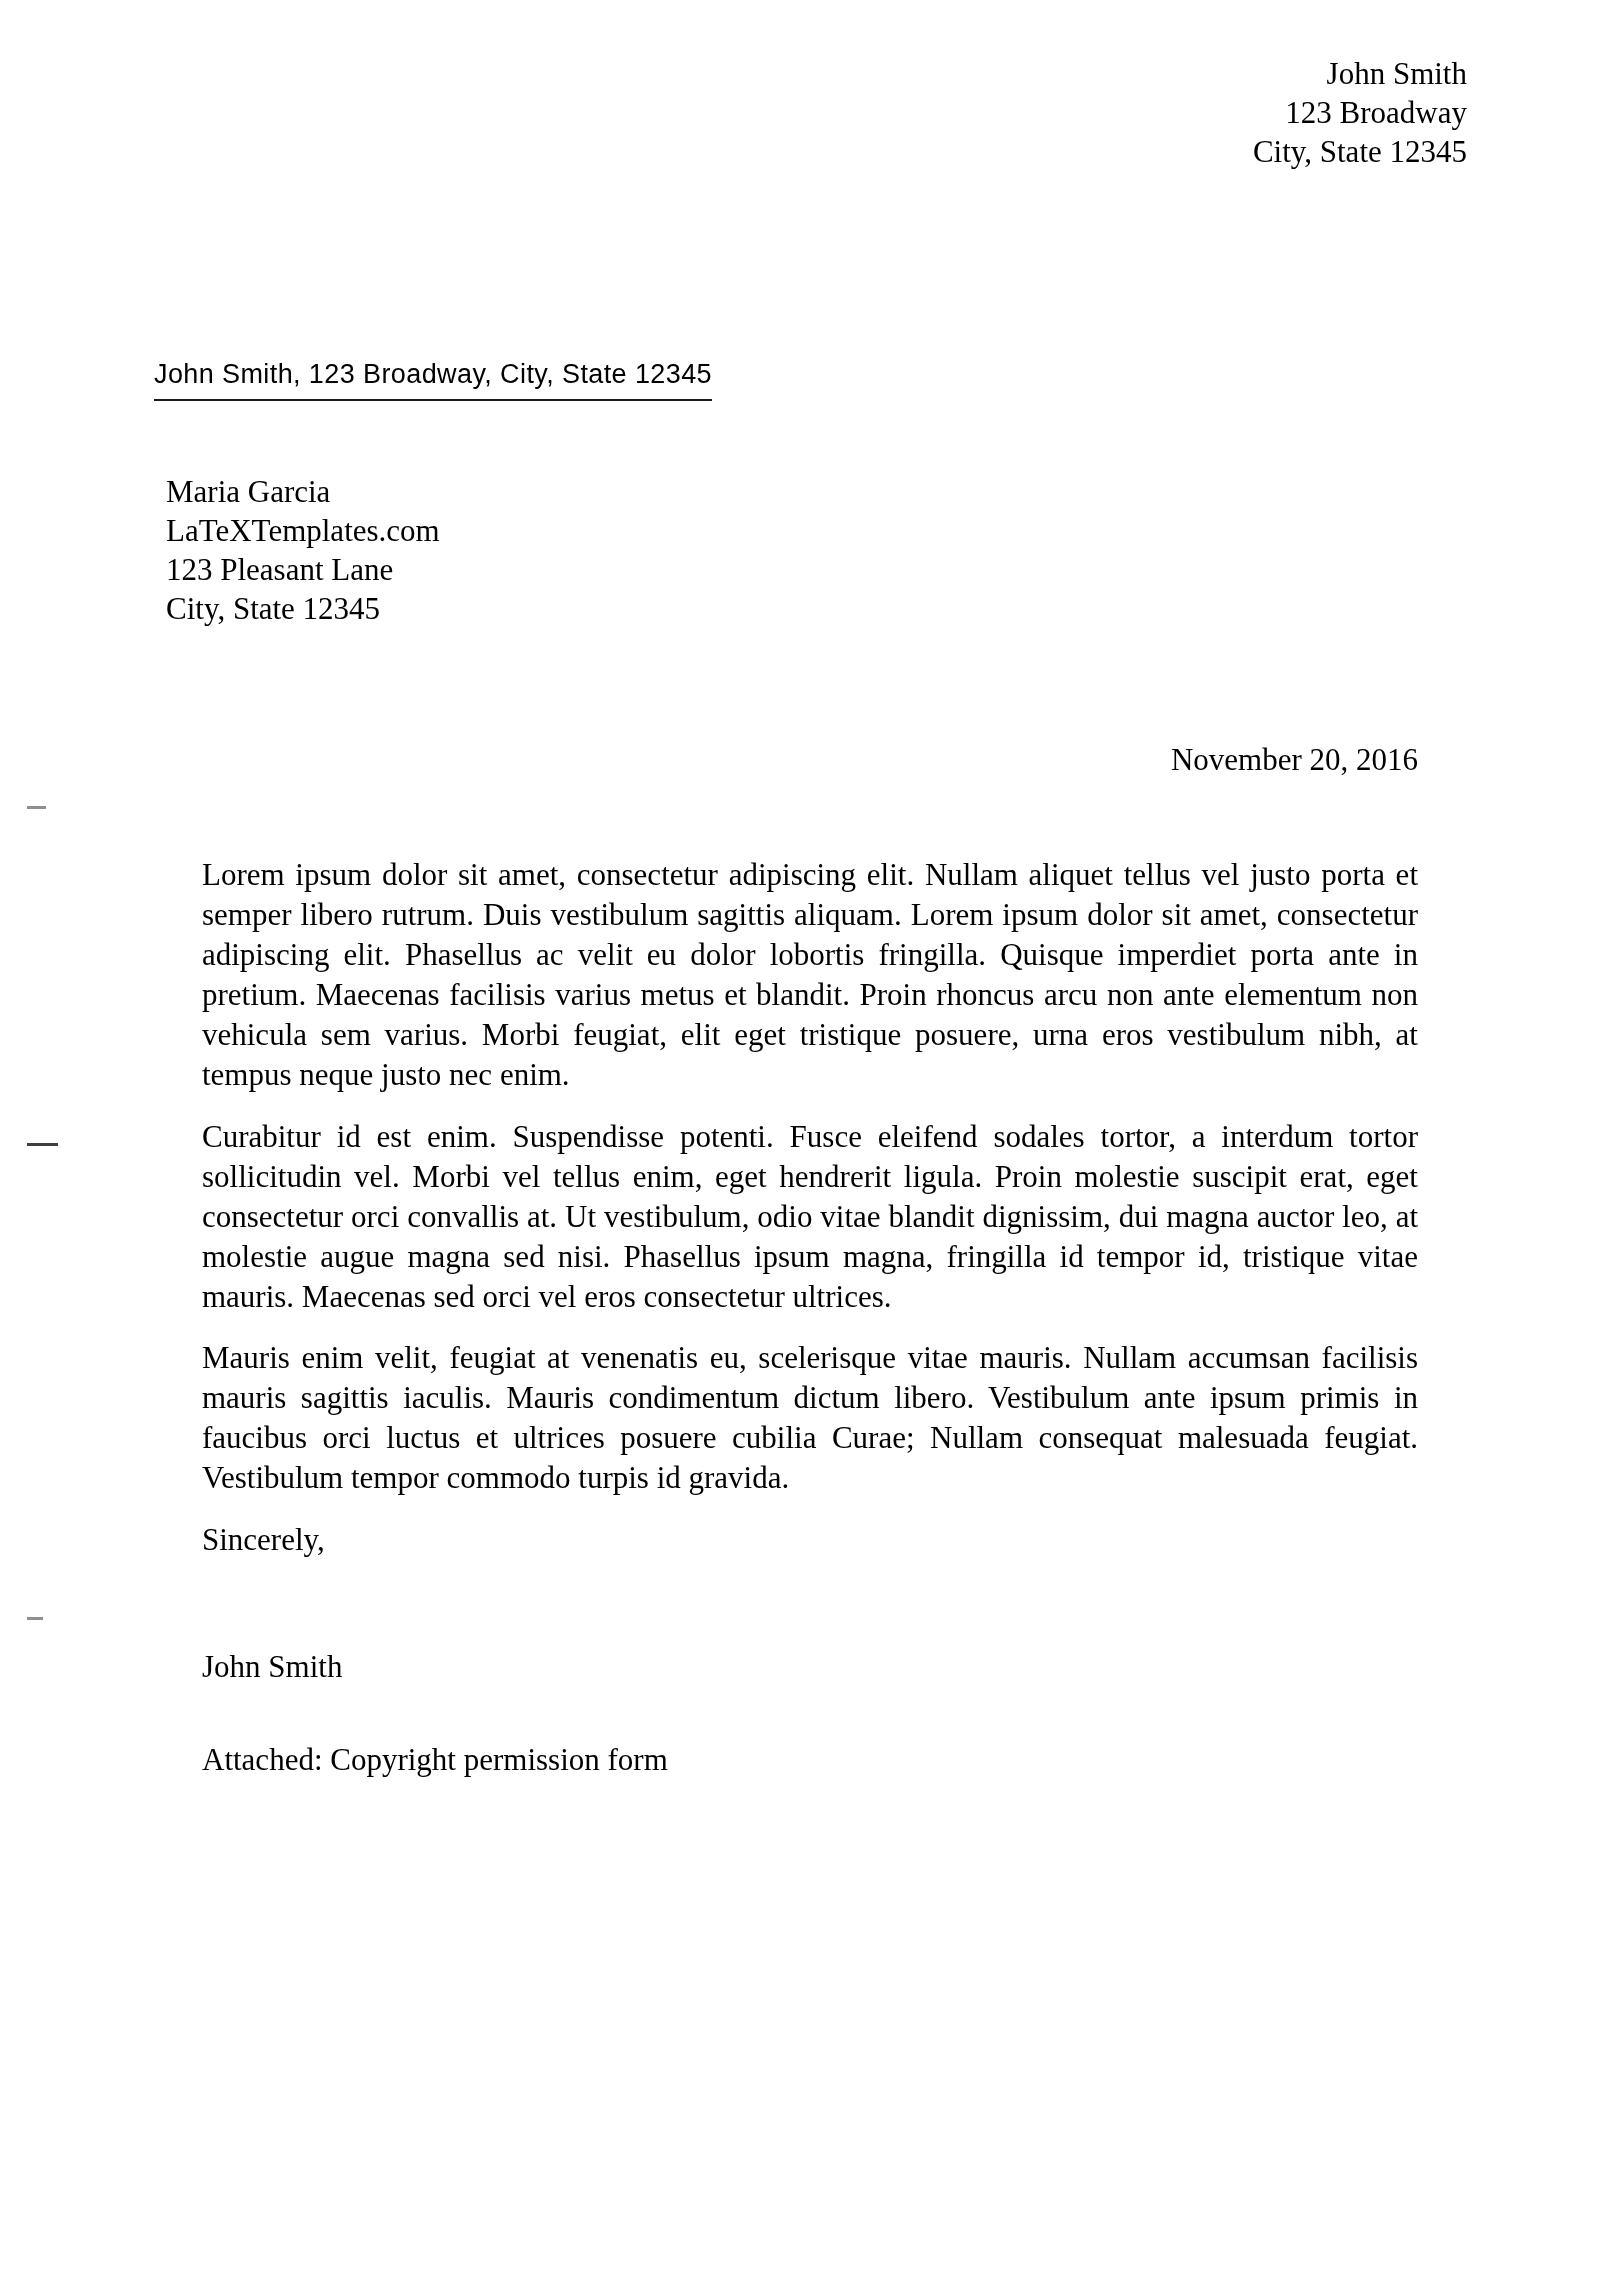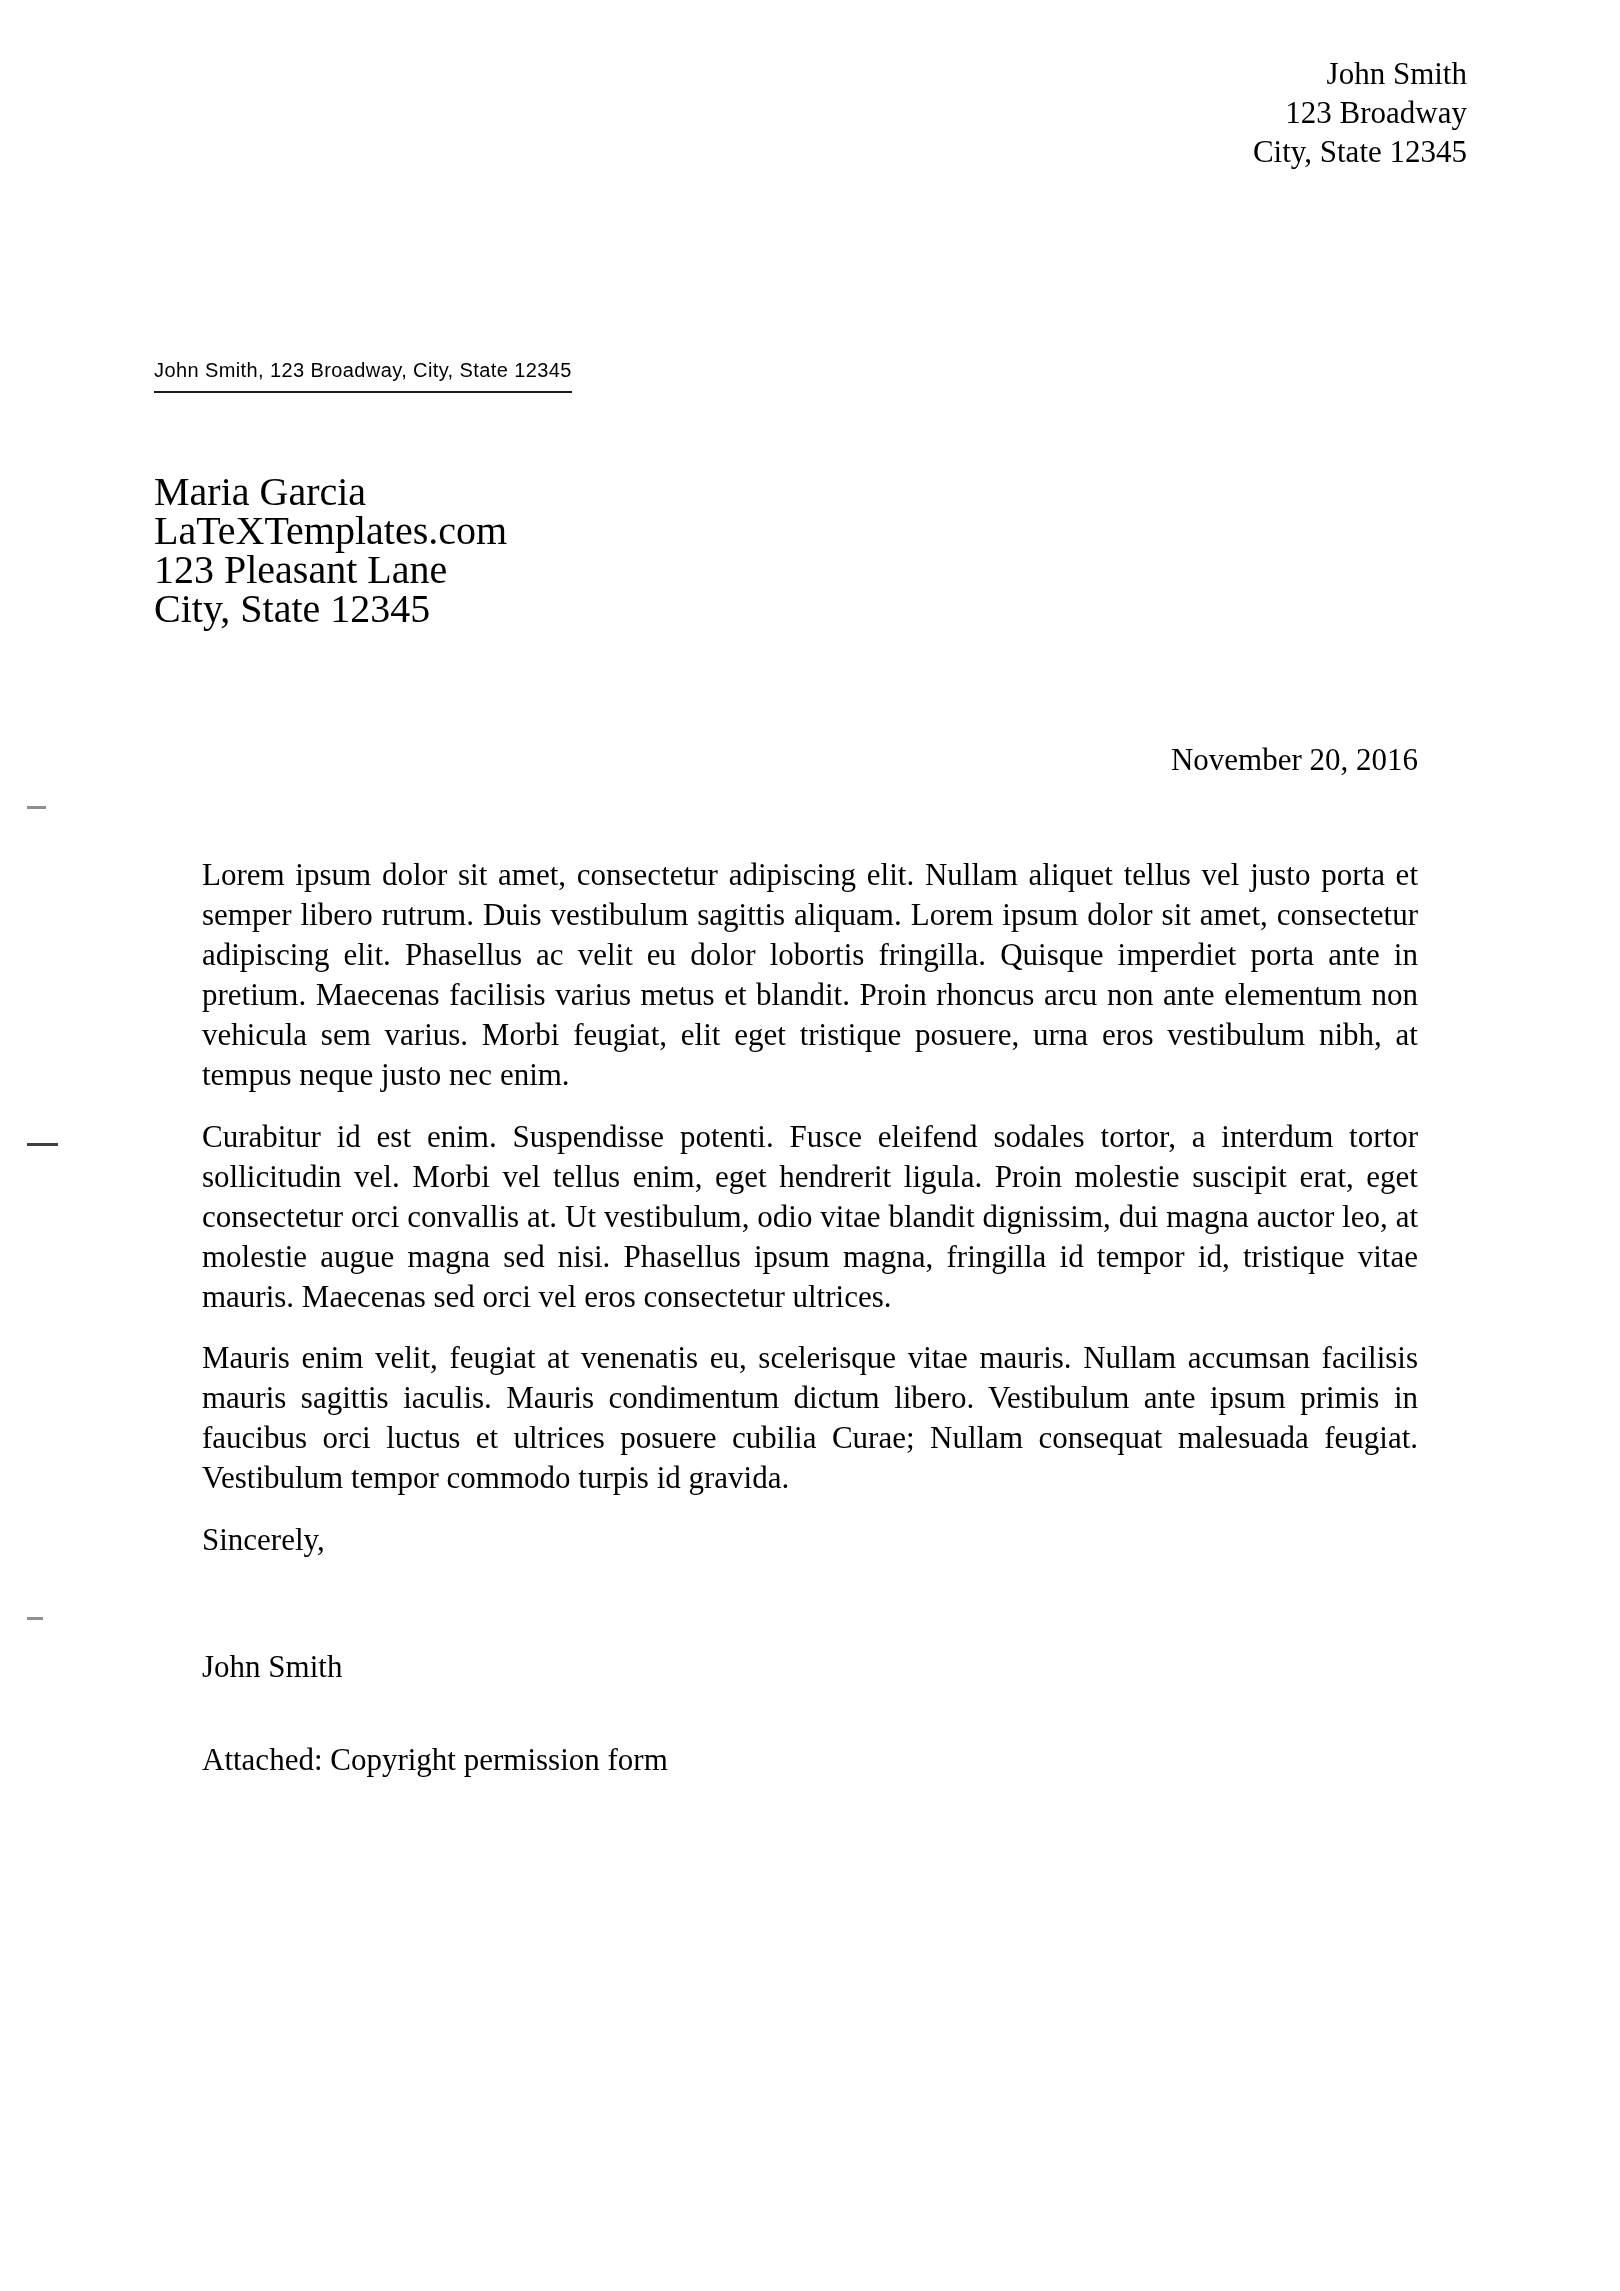--- a/index.html
+++ b/index.html
@@ -23,33 +23,33 @@
     font-size: 31px;
     line-height: 39px;
   }
 
   
   .return-address {
     position: absolute;
     left: 154px;
     top: 359px;
     font-family: "Liberation Sans", "DejaVu Sans", sans-serif;
-    font-size: 20px;
+    font-size: 27px;
     letter-spacing: 0.4px;
     padding-bottom: 8.8px;
     border-bottom: 2px solid #1a1a1a;
     white-space: nowrap;
   }
 
   
   .recipient-block {
     position: absolute;
-    left: 154px;
+    left: 166px;
     top: 472px;
-    font-size: 40px;
+    font-size: 31px;
     line-height: 39px;
   }
 
   
   .date-line {
     position: absolute;
     top: 740px;
     right: 202px;
     font-size: 31px;
     line-height: 39px;

